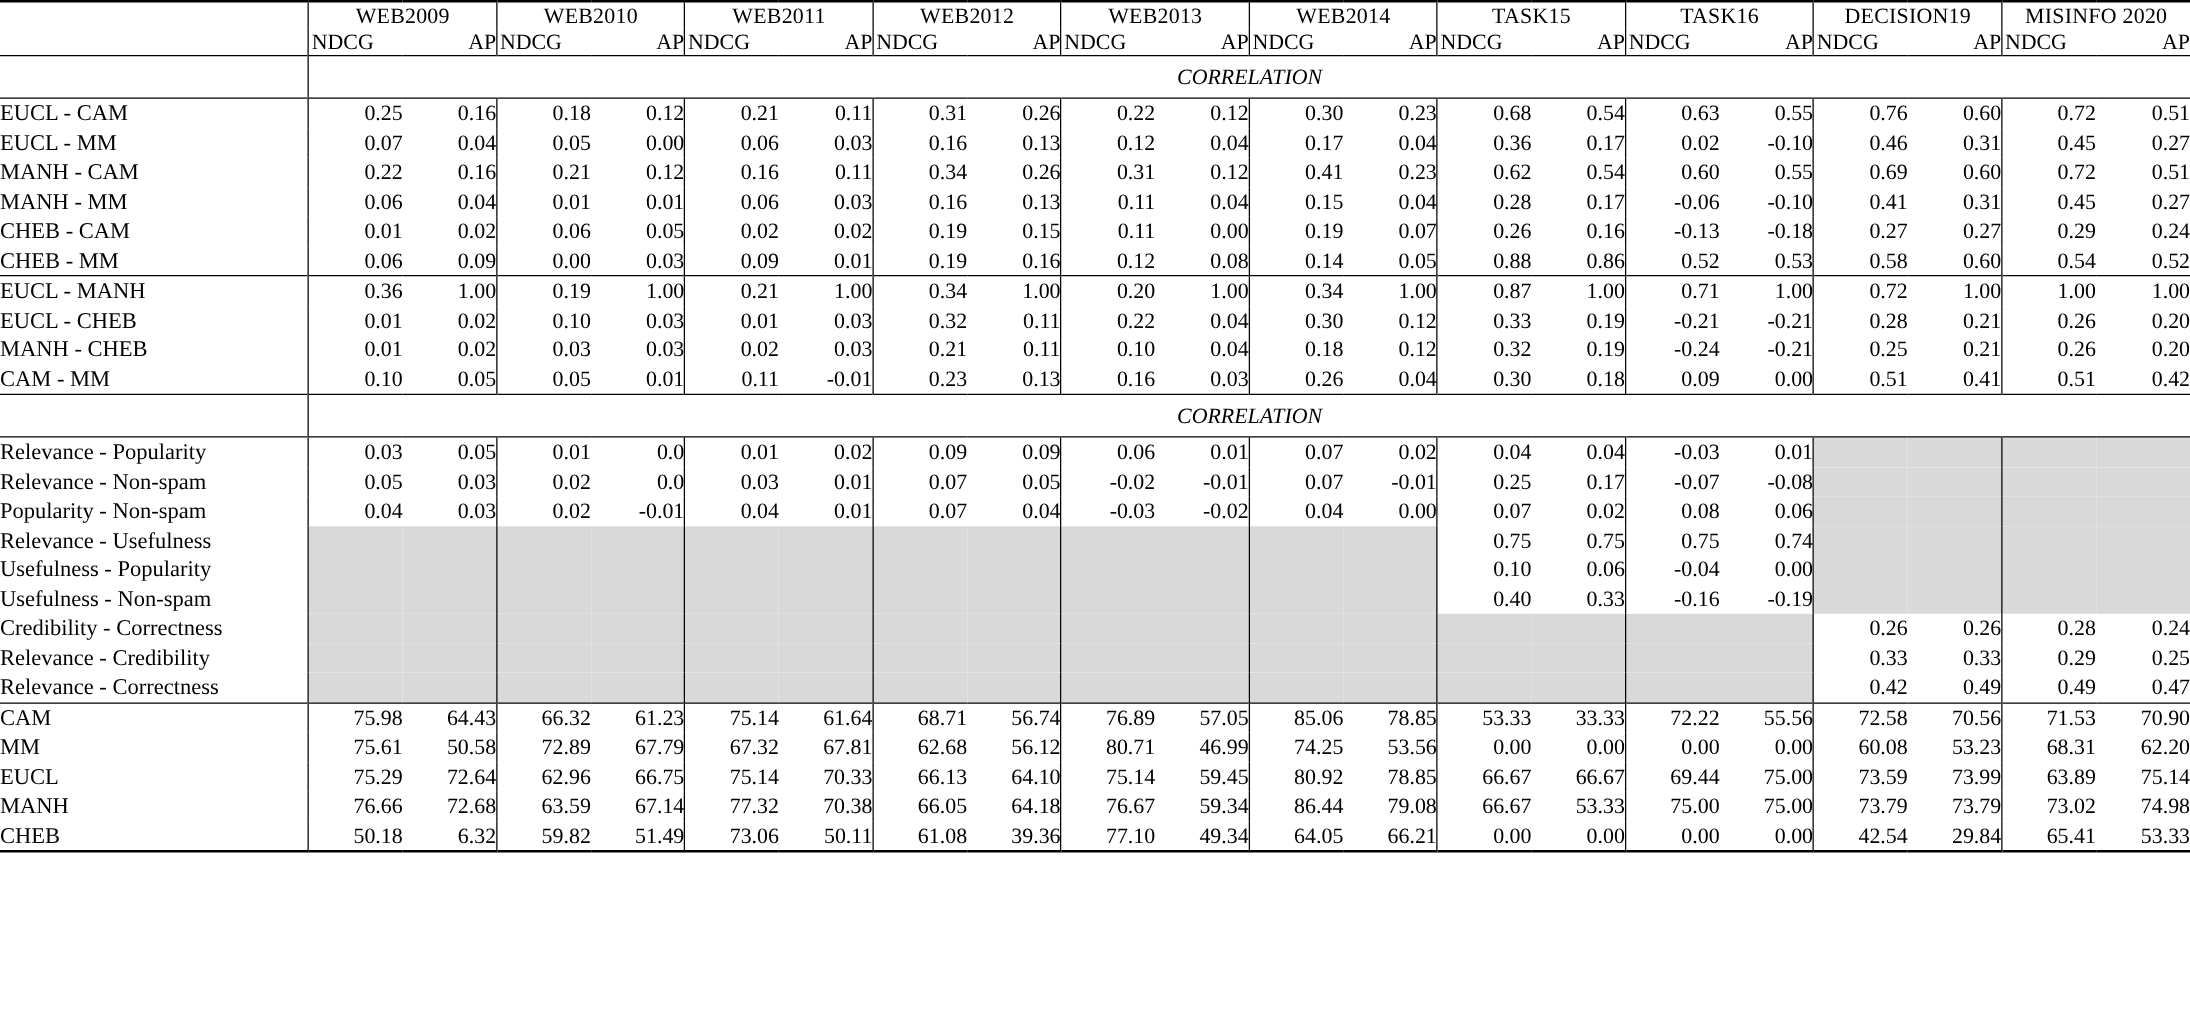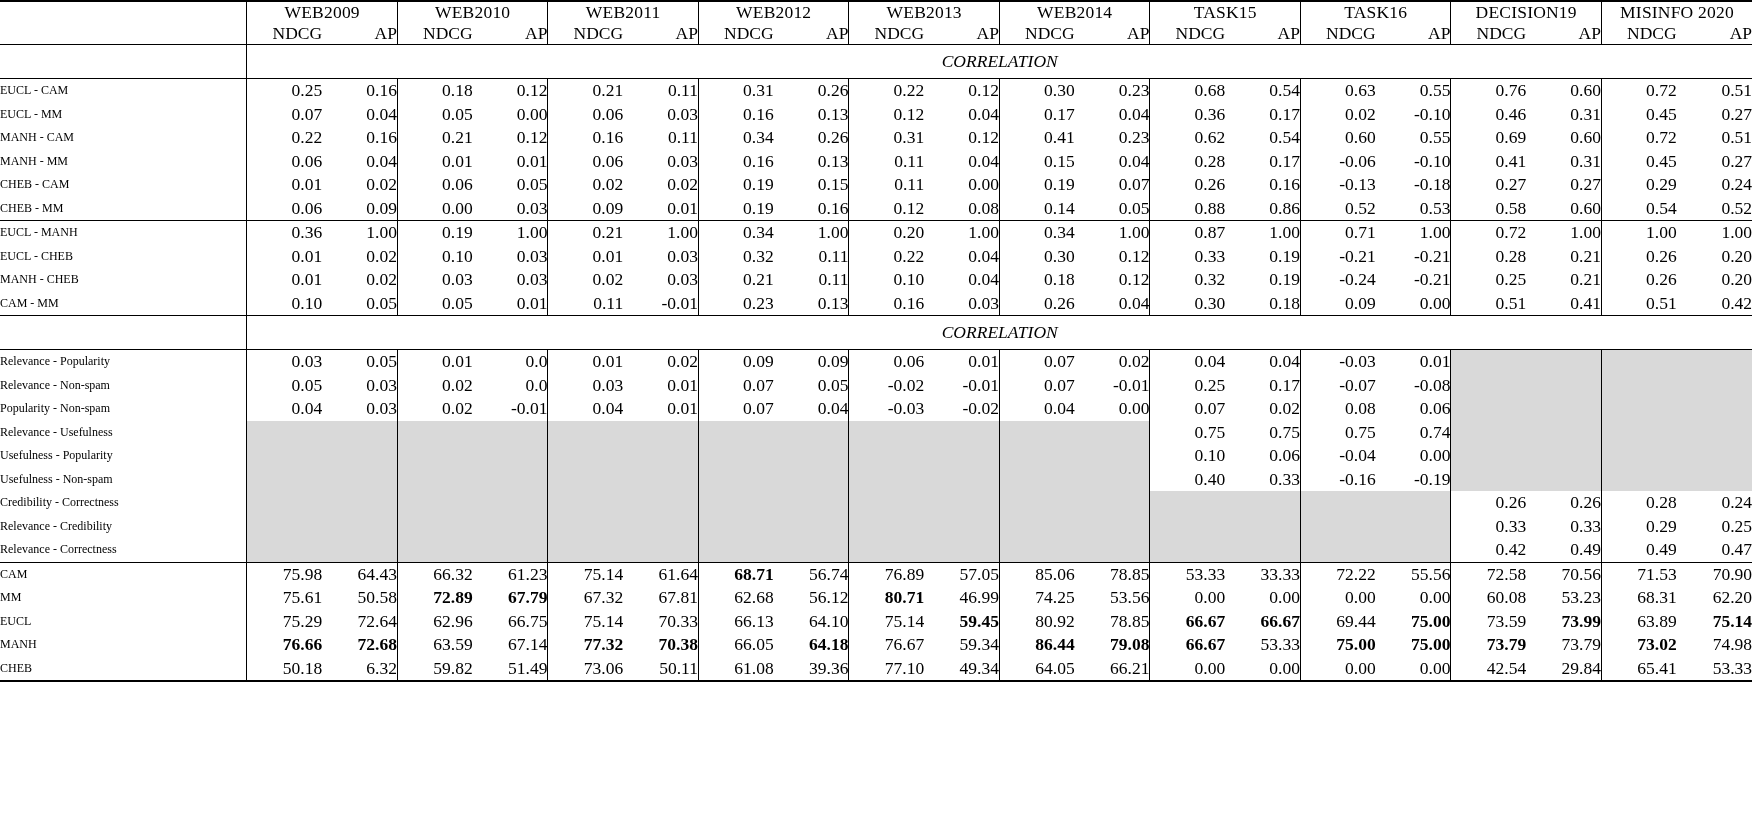--- a/index.html
+++ b/index.html
@@ -45,34 +45,34 @@
     font-size: 17.5px;
     padding-bottom: 1px;
     letter-spacing: 0.2px;
   }
   .hdr-sub {
     text-align: right;
     font-size: 17.5px;
     padding-right: 6px;
     padding-bottom: 1px;
   }
-  .hdr-sub.left-al { text-align: right; padding-left: 2px; padding-right: 0;}
+  .hdr-sub.left-al { text-align: left; padding-left: 2px; padding-right: 0;}
   .rowlabel {
     text-align: left;
     padding-left: 10px;
-    font-size: 12px;
+    font-size: 18px;
     line-height: 23.5px;
   }
   .num {
     text-align: right;
     padding-right: 6px;
     font-size: 17.5px;
     line-height: 23.5px;
   }
-  .num.bold { font-weight: bold; }
+  .num.bold { font-weight: normal; }
   .shaded { background: #d9d9d9; }
   .vline { border-left: 1.1px solid #000; }
   .section-row td {
     text-align: center;
     font-size: 17.5px;
     height: 33px;
     vertical-align: middle;
     font-style: italic;
   }
 </style>

